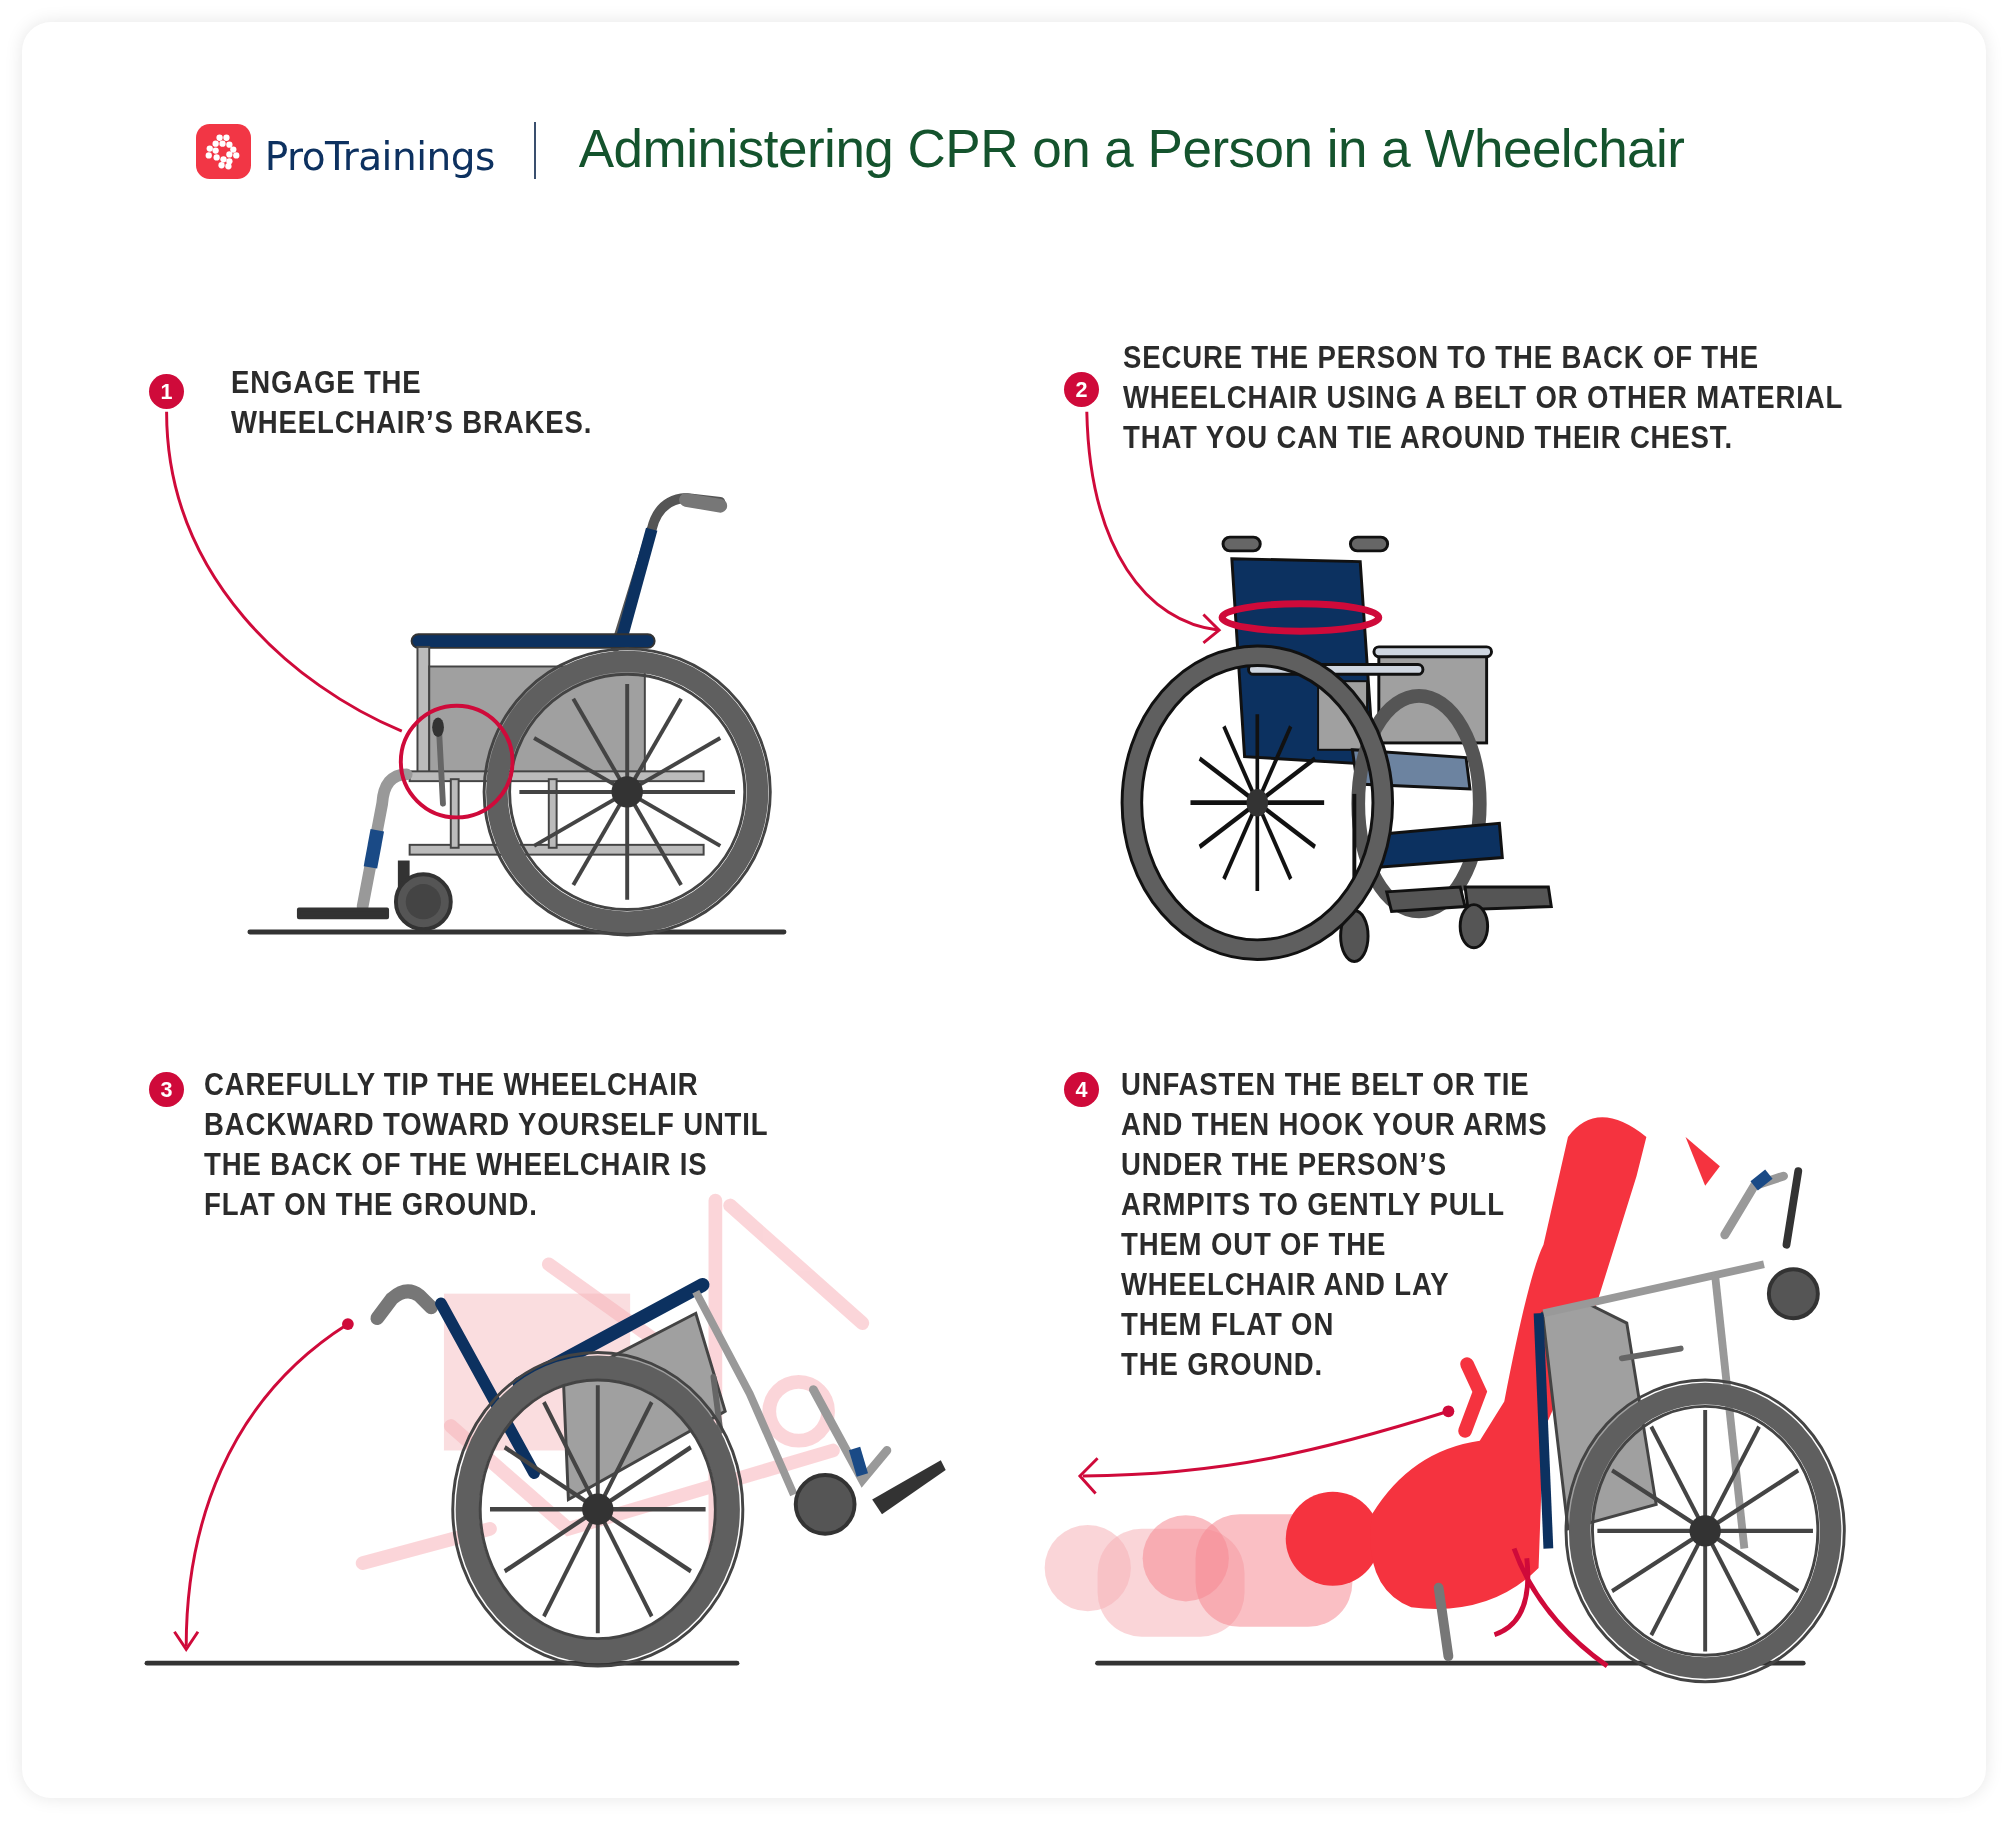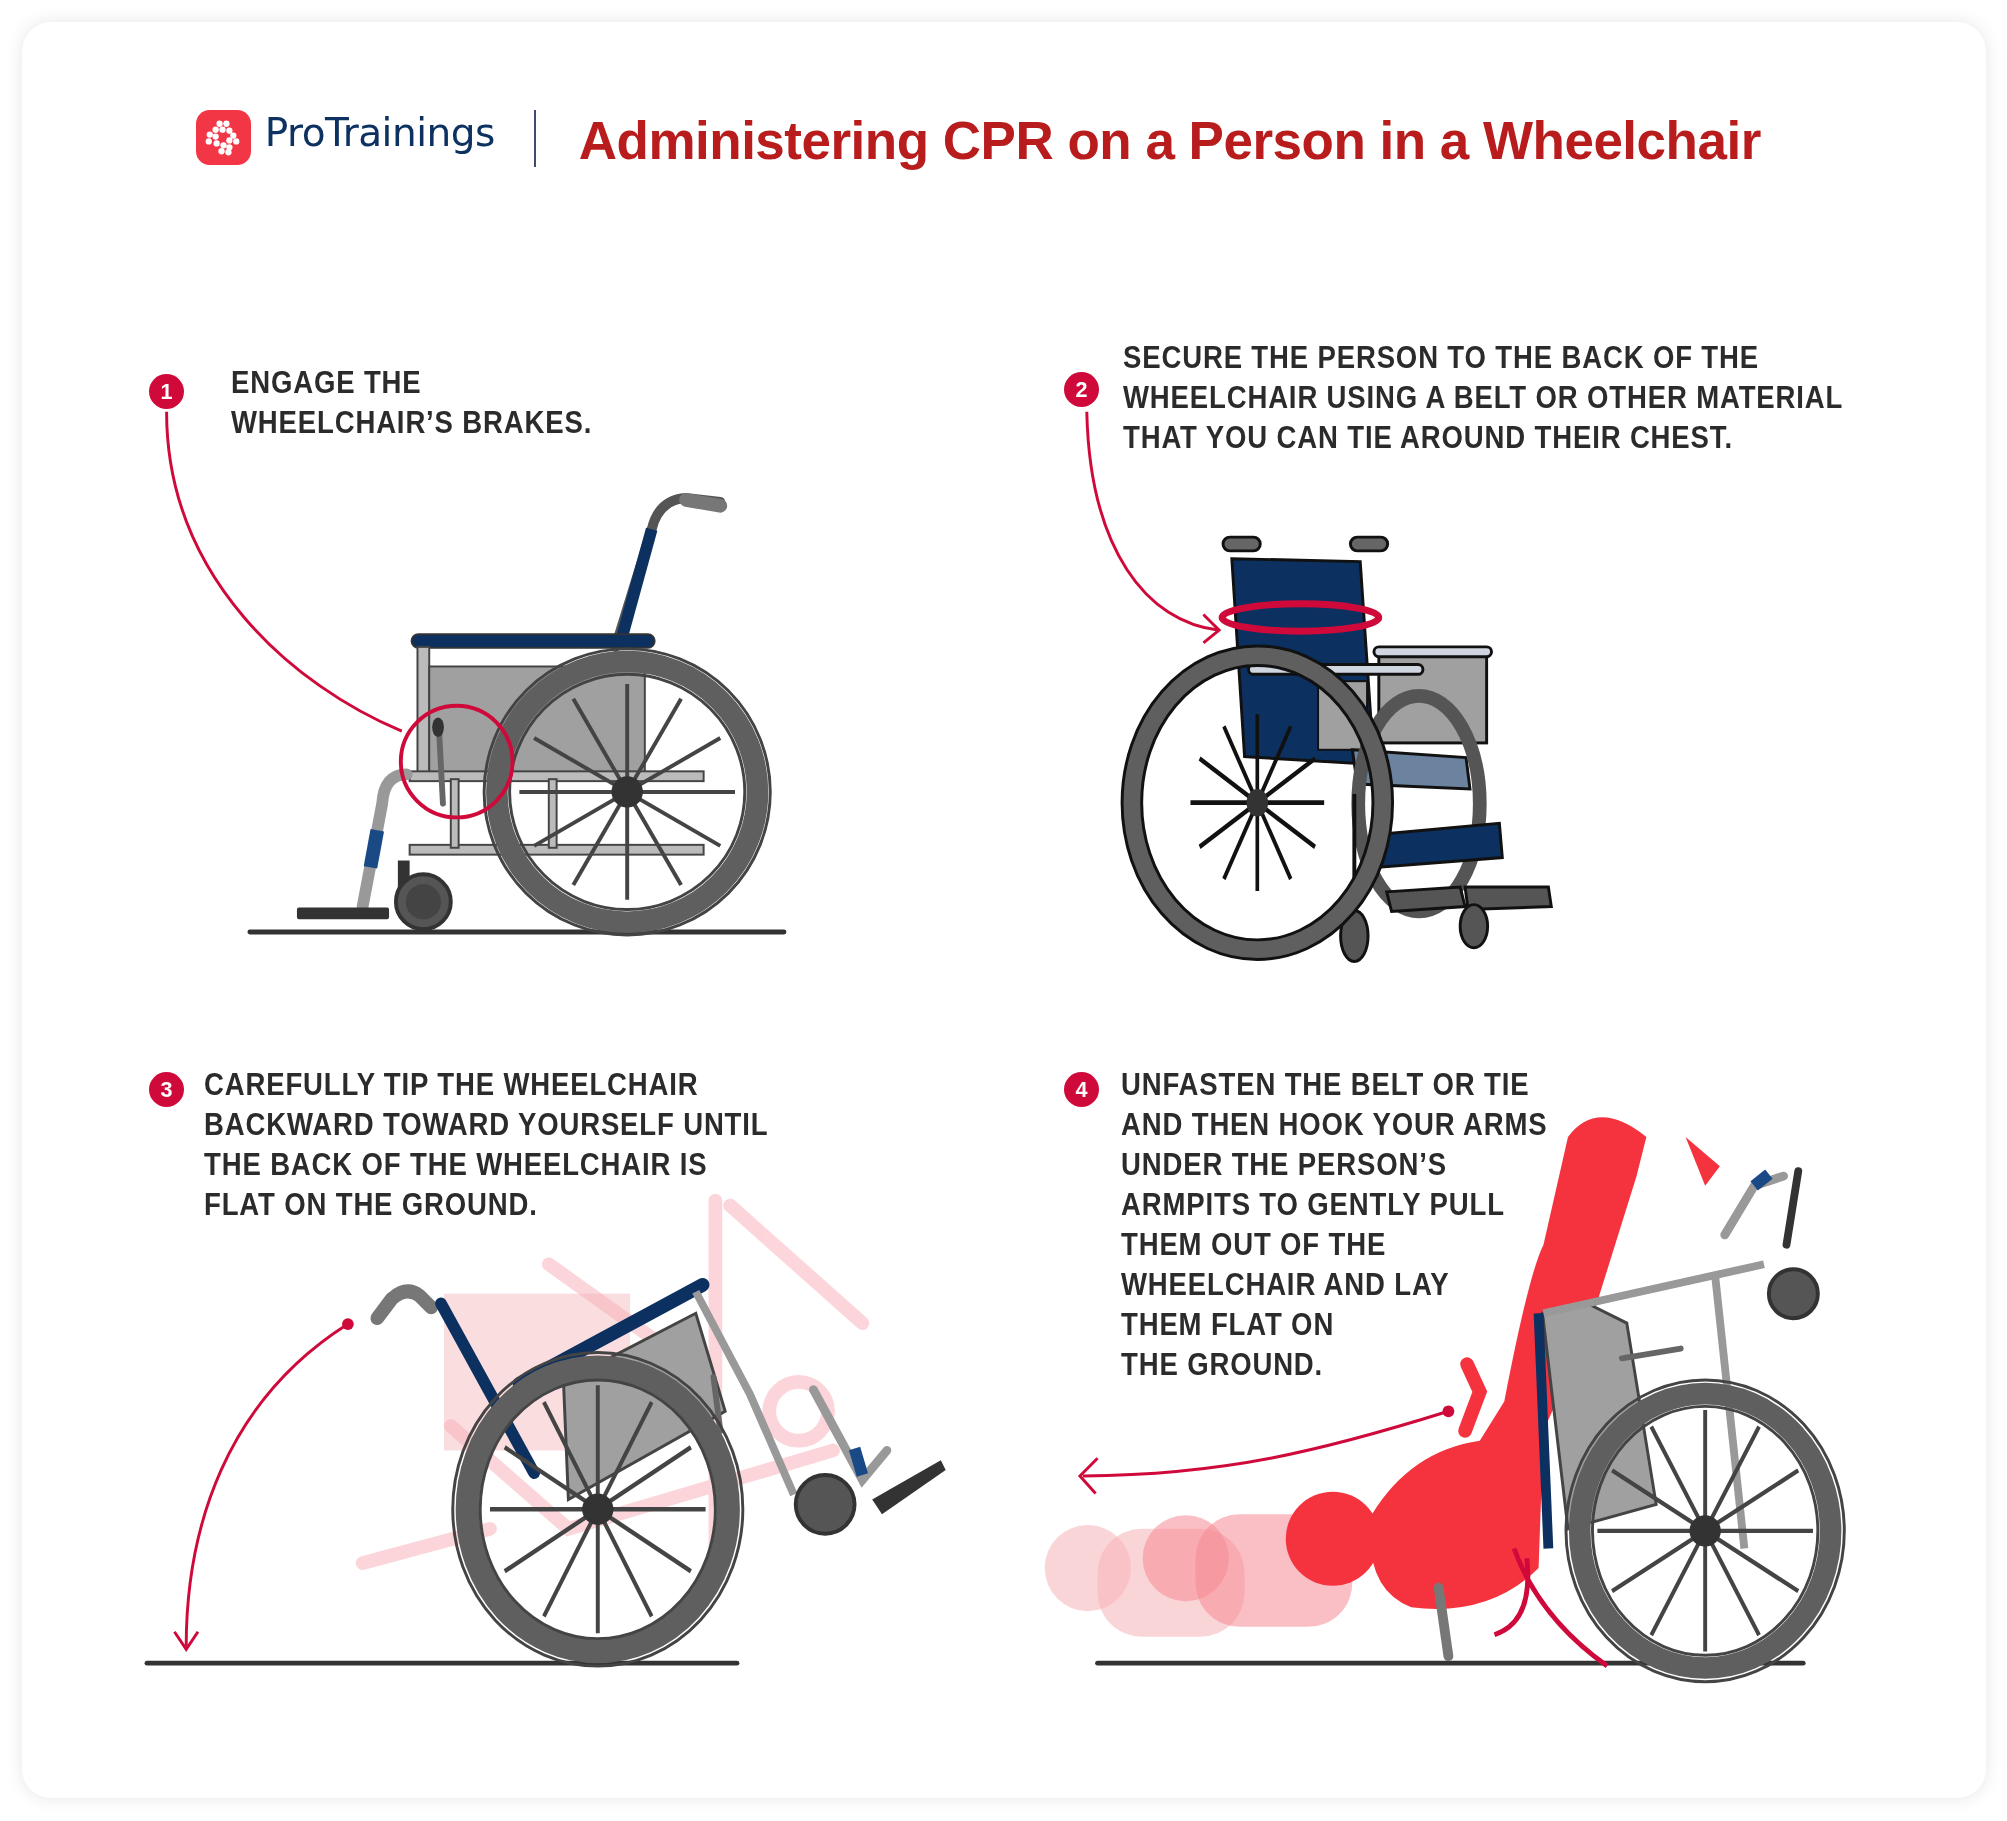--- a/index.html
+++ b/index.html
@@ -2,26 +2,26 @@
 <html><head>
 <meta charset="utf-8">
 <style>
   html, body { margin: 0; padding: 0; background: #ffffff; }
   body { width: 2007px; height: 1821px; position: relative; overflow: hidden; font-family: "Liberation Sans", sans-serif; }
   .card {
     position: absolute; left: 21.6px; top: 21.6px; width: 1964px; height: 1776px;
     background: #ffffff; border-radius: 29px;
     box-shadow: 0 0 17.6px rgba(0,0,0,0.10);
   }
-  .header { position: absolute; left: 196px; top: 110px; height: 69px; display: flex; align-items: flex-start; }
+  .header { position: absolute; left: 196px; top: 110px; height: 69px; display: flex; align-items: flex-end; }
   .logo-mark { width: 55px; height: 55px; border-radius: 13.7px; background: #f23645; position: relative; }
   .logo-mark svg { position: absolute; left: 0; top: 0; }
   .logo-text { margin-left: 13.7px; font-family: "DejaVu Sans", sans-serif; font-size: 39px; color: #0d3160; letter-spacing: -0.5px; }
   .header-divider { width: 2px; height: 57px; background: #3a4f6e; margin-left: 39px; margin-right: 43px; }
-  .title { font-family: "Liberation Sans", sans-serif; font-weight: bold; font-size: 53px; color: #b91c1c; letter-spacing: -0.5px; }
+  .title { font-family: "Liberation Sans", sans-serif; font-weight: normal; font-size: 53px; color: #14532d; letter-spacing: -0.5px; }
 
   .step-badge {
     position: absolute; width: 35px; height: 35px; border-radius: 50%;
     background: #cf0a3a; color: #fff; font-family: "Liberation Sans", sans-serif;
     font-weight: bold; font-size: 21.6px; display: flex; align-items: center; justify-content: center;
   }
   .step-text {
     position: absolute; font-family: "Liberation Sans Narrow", "Liberation Sans", sans-serif;
     font-weight: bold; font-size: 32px; line-height: 40px; color: #2b2b2b;
     letter-spacing: 1px; transform-origin: left top; transform: scaleX(0.86); white-space: pre;

